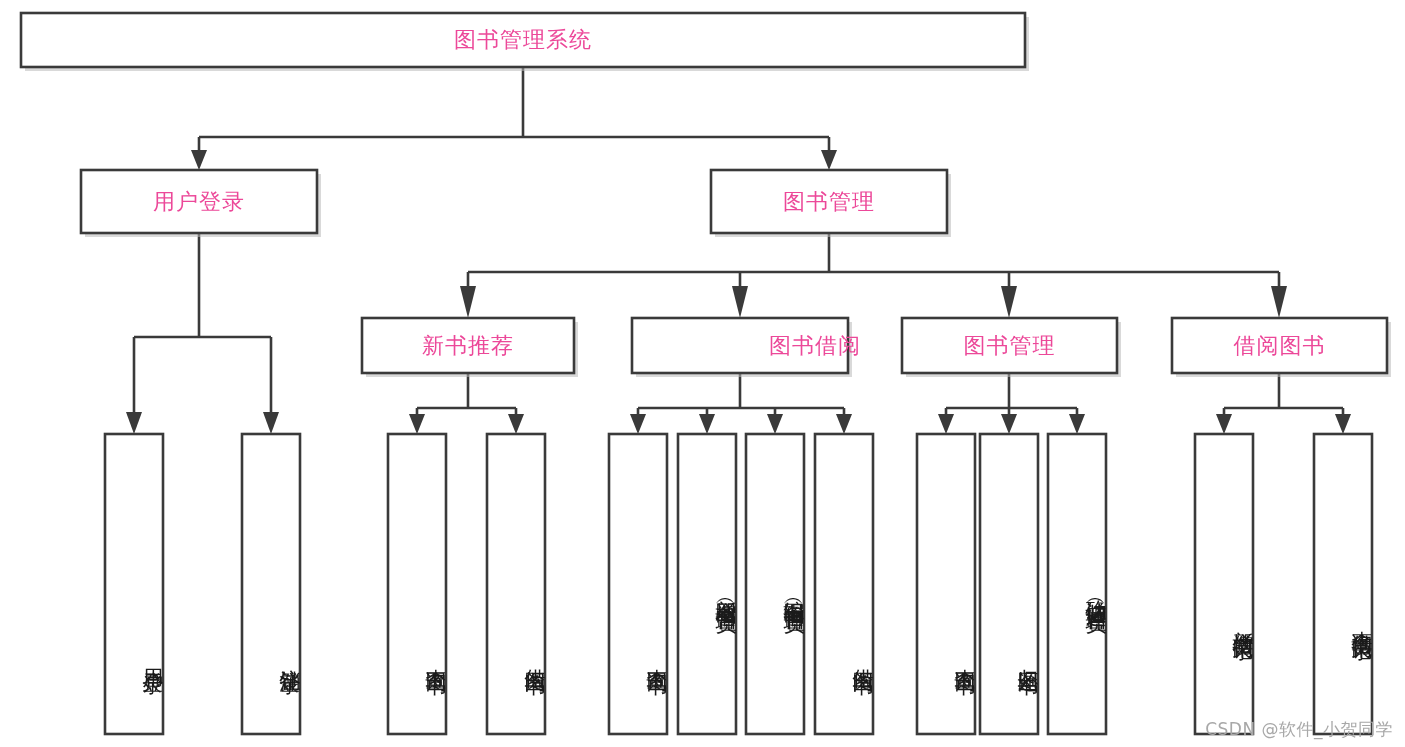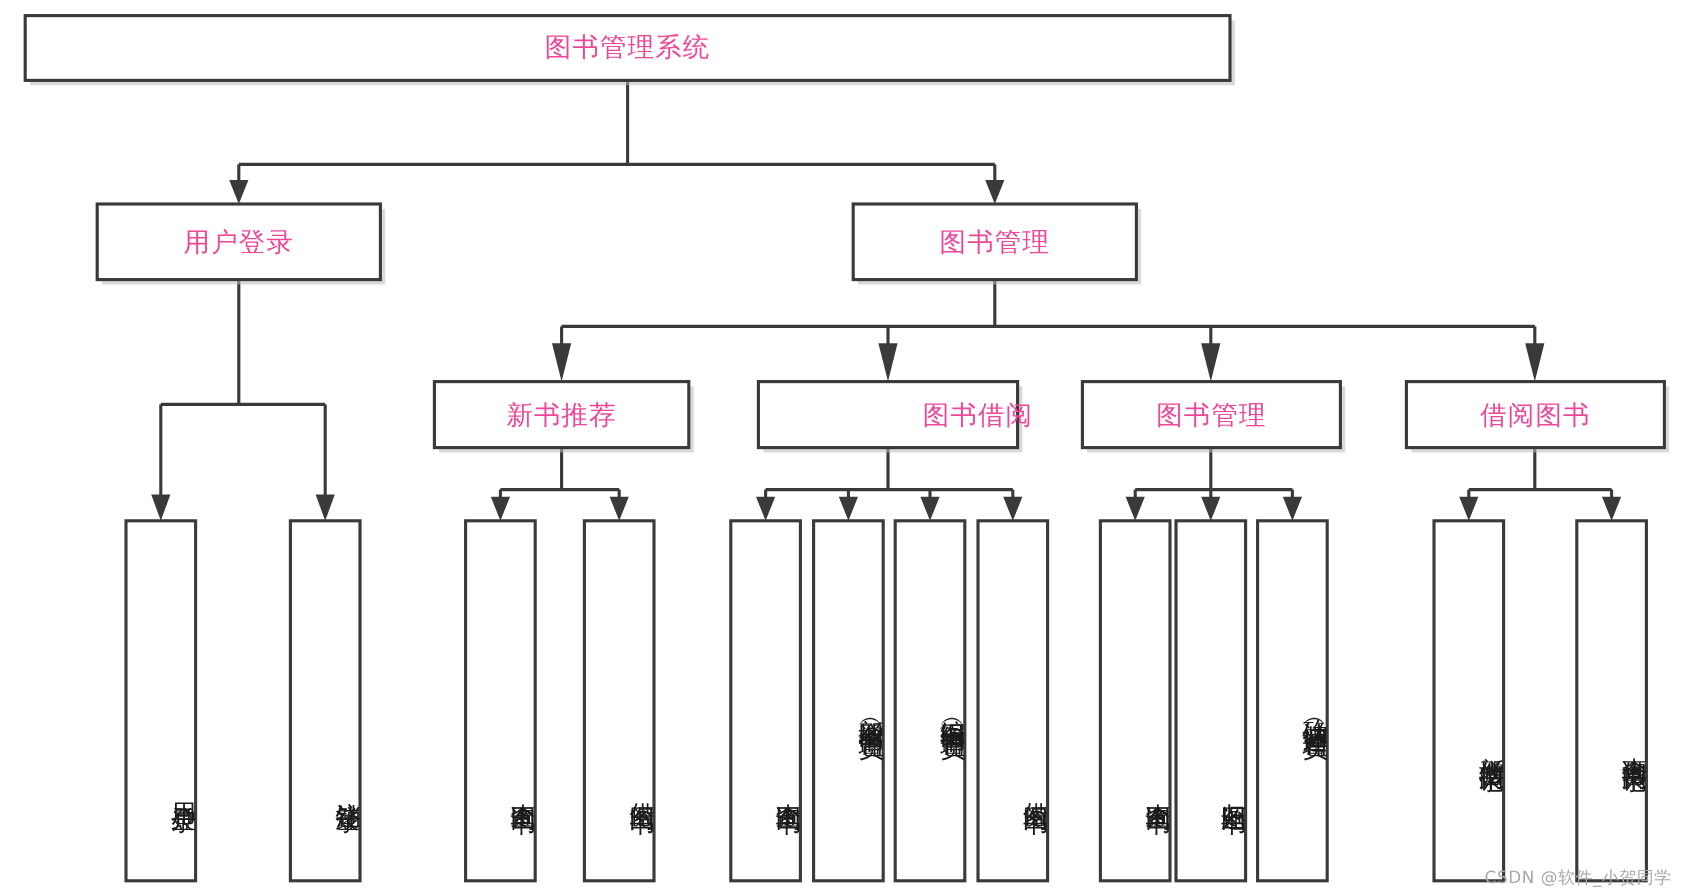--- a/index.html
+++ b/index.html
@@ -69,21 +69,21 @@
     font-size: 22px;
     color: #ec4899;
     letter-spacing: 1px;
     white-space: nowrap;
     pointer-events: none;
   }
   #watermark {
     position: absolute;
     right: 12px;
     bottom: 6px;
-    font-size: 14px;
+    font-size: 17px;
     color: #a8a8a8;
     letter-spacing: 0.5px;
     white-space: nowrap;
     font-family: "DejaVu Sans", "Liberation Sans", sans-serif;
   }
 </style>
 </head>
 <body>
 
 <div id="diagram-root">

